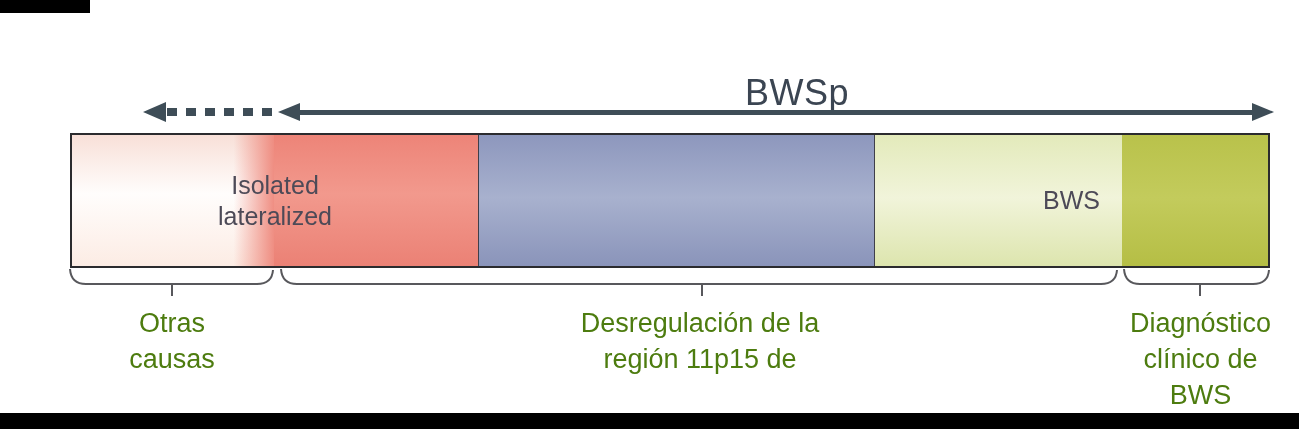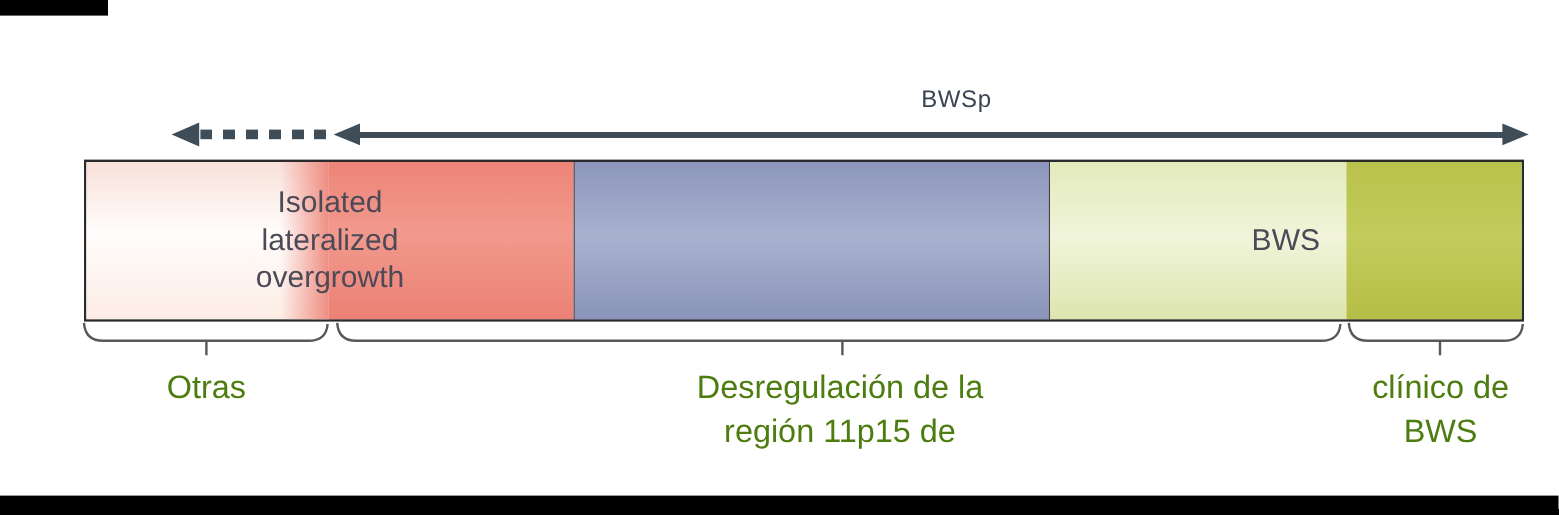--- a/index.html
+++ b/index.html
@@ -16,21 +16,21 @@
   .black-bar-top {
     position: absolute; left: 0; top: 0; width: 90px; height: 13px; background: #000;
   }
   .black-bar-bottom {
     position: absolute; left: 0; top: 413px; width: 1299px; height: 16px; background: #000;
   }
 
   
   .bwsp-label {
     position: absolute; left: 697px; top: 72px; width: 200px;
-    text-align: center; font-size: 20px; color: #3b4552; letter-spacing: 0.5px;
+    text-align: center; font-size: 36px; color: #3b4552; letter-spacing: 0.5px;
   }
 
   
   .arrow-line {
     position: absolute; left: 296px; top: 110px; width: 960px; height: 5px;
     background: #3e4d57;
   }
   .arrow-head { position: absolute; width: 0; height: 0; }
   .arrow-head.left {
     left: 278px; top: 103px;
@@ -125,43 +125,44 @@
   <div class="spectrum-bar">
     <div class="seg seg-pink"></div>
     <div class="seg seg-salmon"></div>
     <div class="seg seg-blue"></div>
     <div class="seg seg-lightgreen"></div>
     <div class="seg seg-olive"></div>
 
     <div class="bar-label l1">
       <span>Isolated</span>
       <span>lateralized</span>
-      <span>overgrowth</span>
     </div>
     <div class="bar-label l3">
       <span>BWS</span>
     </div>
   </div>
 
   <svg class="braces-svg" viewBox="0 0 1299 34" xmlns="http://www.w3.org/2000/svg">
     <path d="M70,1 Q71,16 86,16 L257,16 Q272,16 273,2"></path>
     <path d="M172,16 L172,28"></path>
     <path d="M281,1 Q282,16 297,16 L1101,16 Q1116,16 1117,2"></path>
     <path d="M702,16 L702,28"></path>
     <path d="M1124,1 Q1125,16 1140,16 L1253,16 Q1268,16 1269,2"></path>
     <path d="M1200,16 L1200,28"></path>
   </svg>
 
   <div class="annotation a1">
     <div>Otras</div>
+    <div>causas</div>
   </div>
   <div class="annotation a2">
     <div>Desregulación de la</div>
     <div>región 11p15 de</div>
   </div>
   <div class="annotation a3">
+    <div>Diagnóstico</div>
     <div>clínico de</div>
     <div>BWS</div>
   </div>
 
   <div class="black-bar-bottom"></div>
 
 </div>
 
 </body></html>

